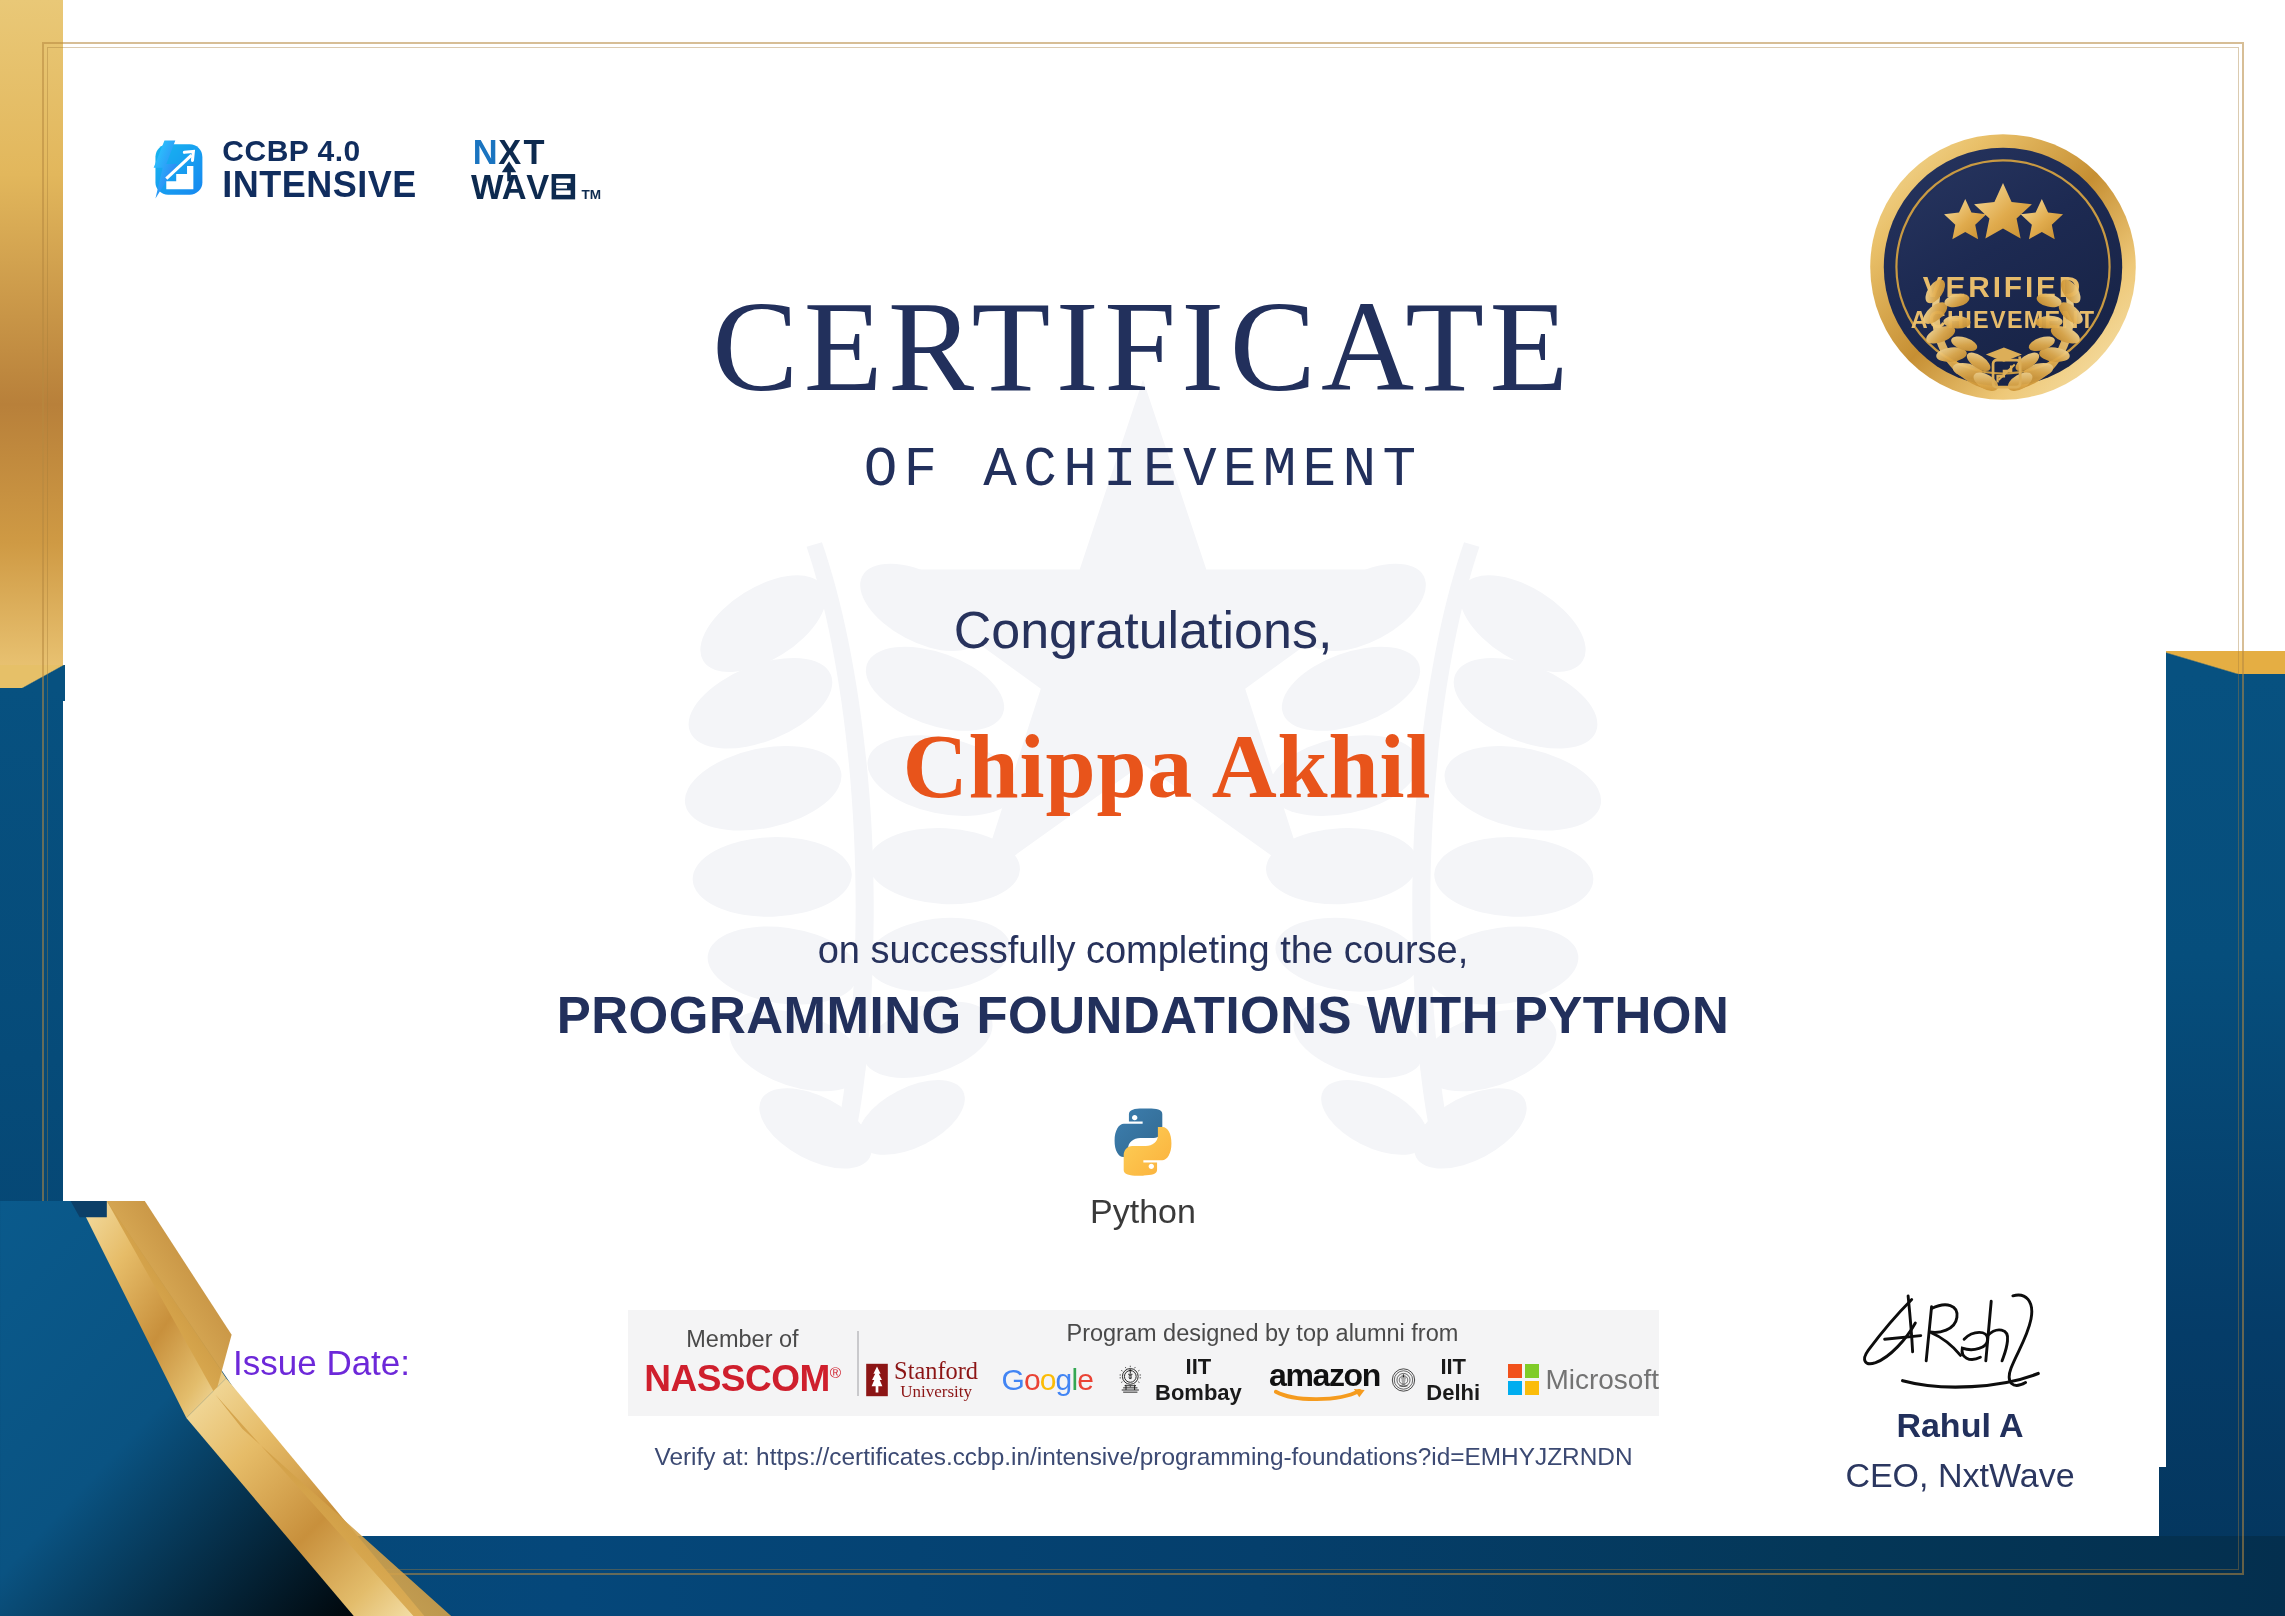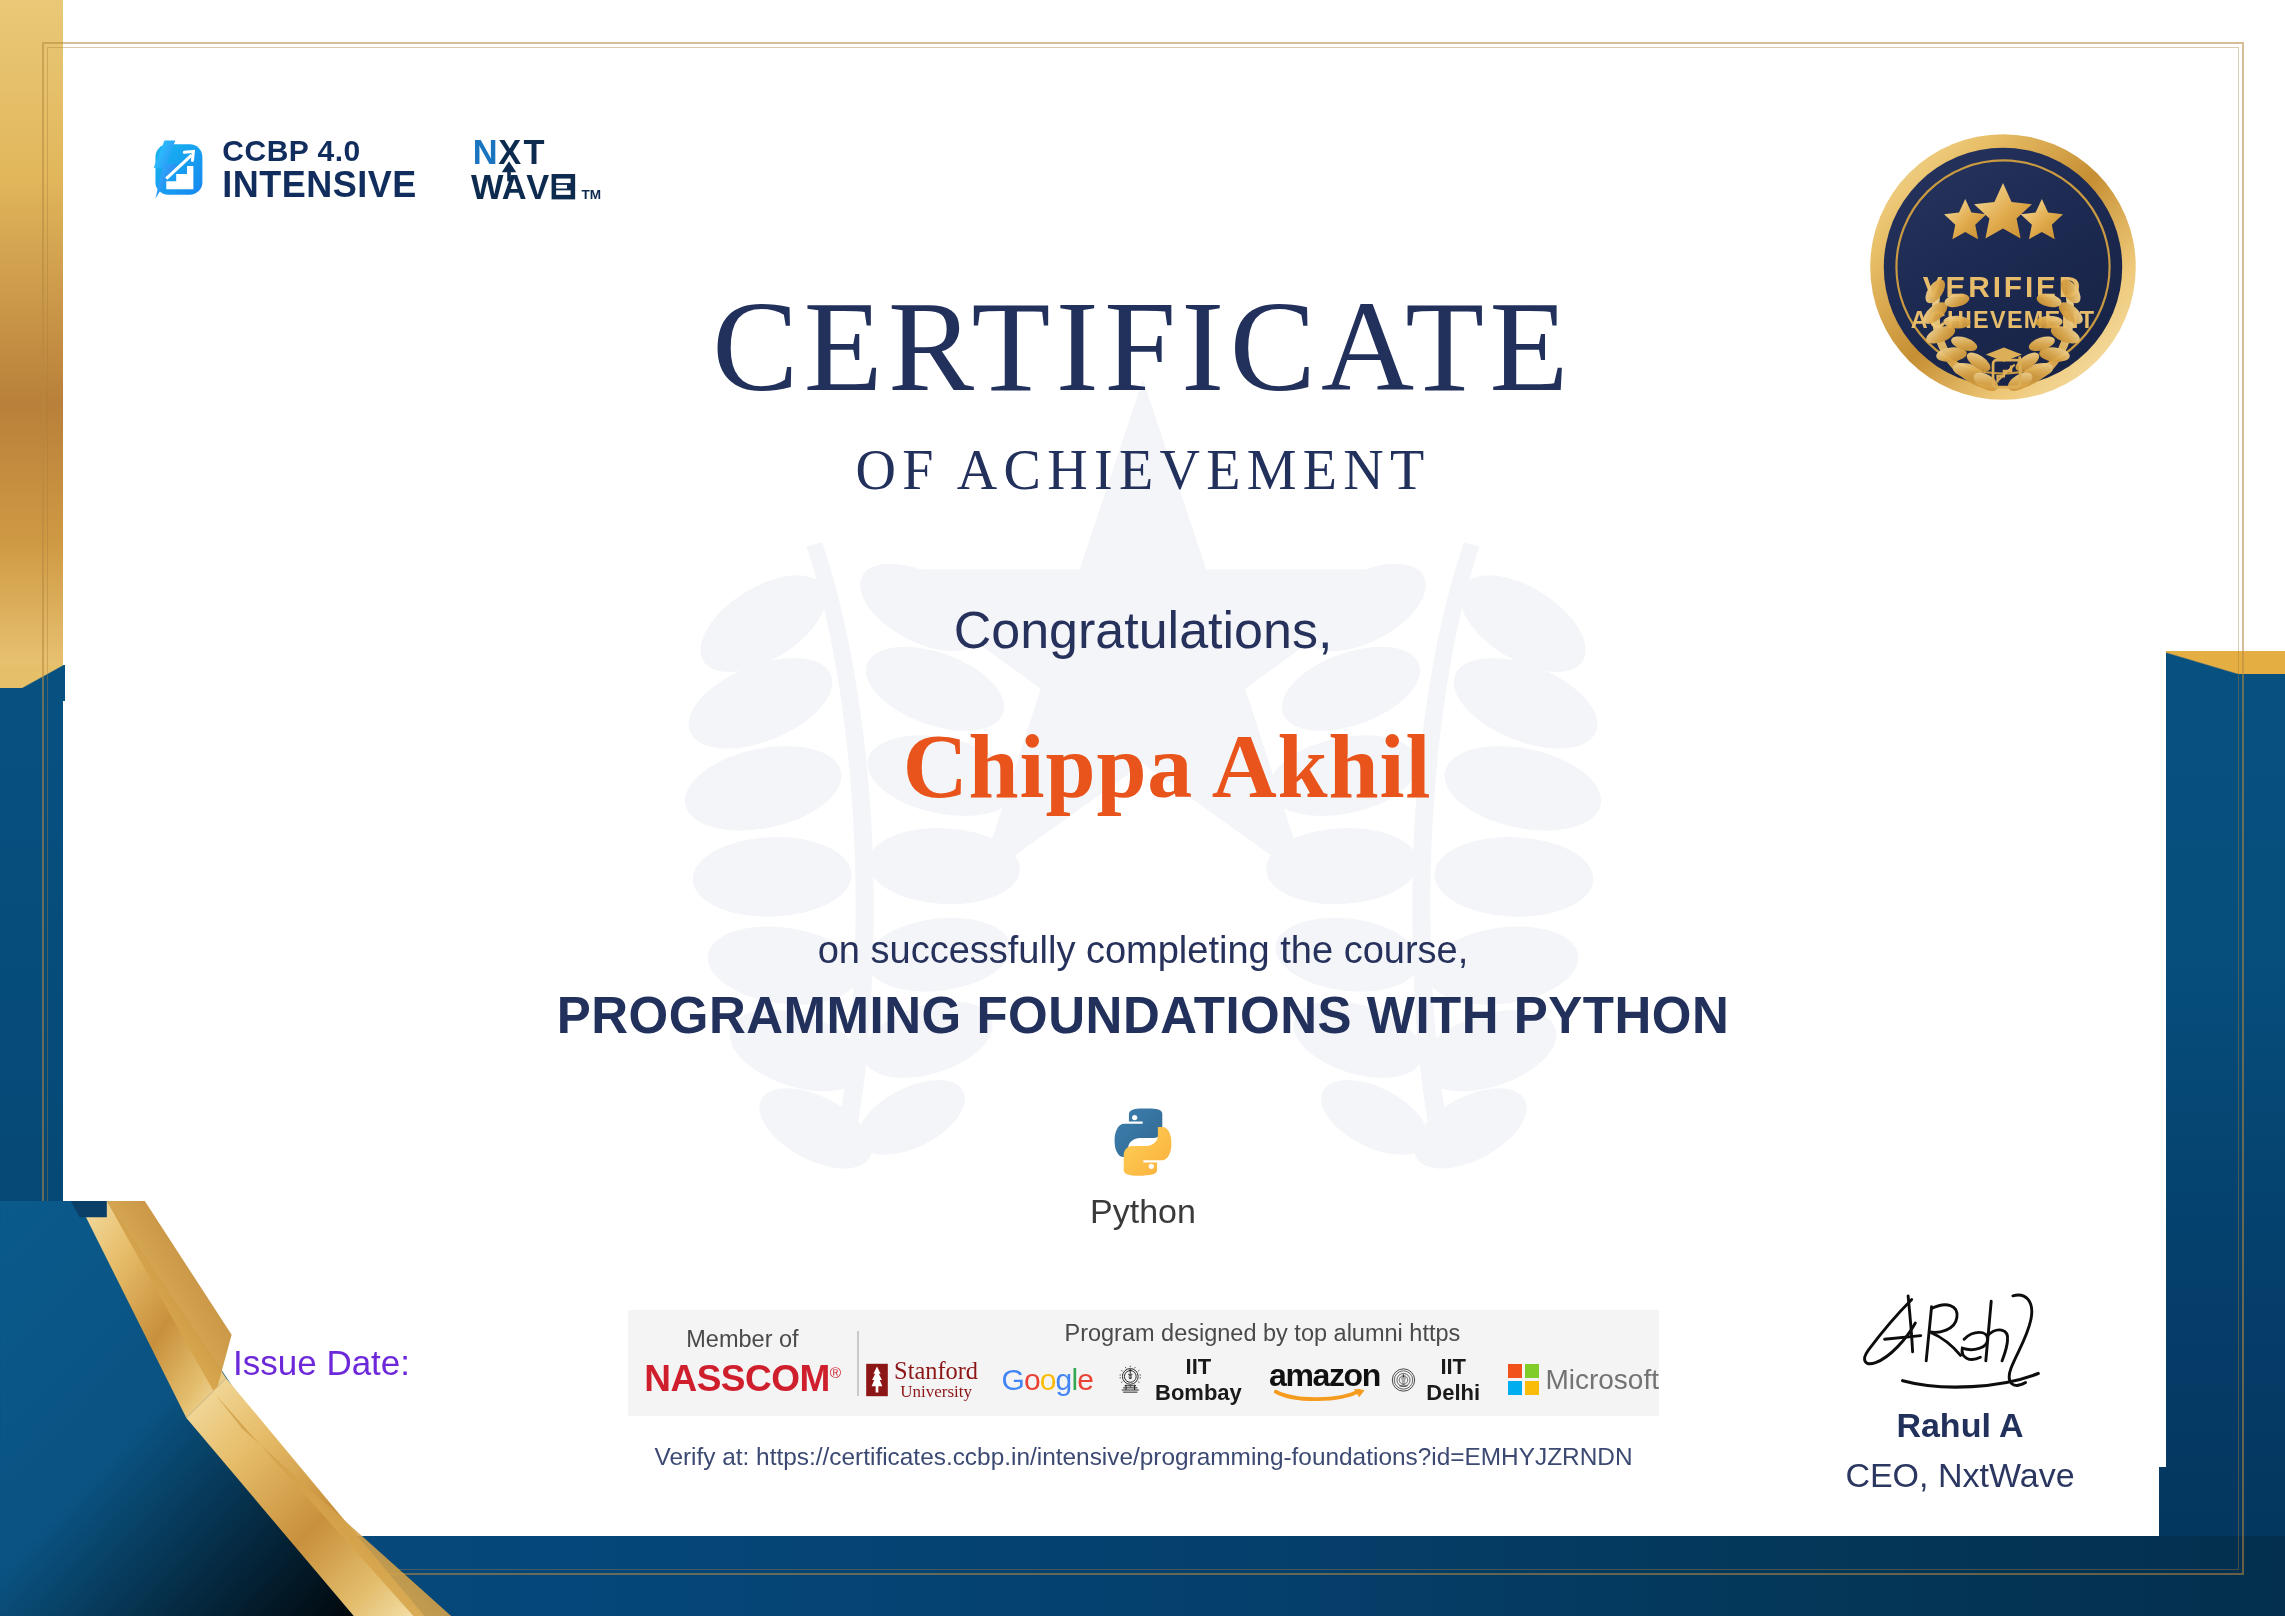--- a/index.html
+++ b/index.html
@@ -88,21 +88,21 @@
   .badge{position:absolute;right:143px;top:127px;width:280px;height:280px;}
 
   
   .title{
     position:absolute;left:0;right:0;top:282px;text-align:center;
     font-family:"Liberation Serif",serif;font-size:129px;color:#22305c;
     letter-spacing:5.4px;line-height:1;
   }
   .subtitle{
     position:absolute;left:0;right:0;top:438px;text-align:center;
-    font-family:Liberation Serif, serif;font-size:56px;color:#22305c;
+    font-family:Liberation Mono, monospace;font-size:56px;color:#22305c;
     letter-spacing:6.3px;
   }
   .congrats{
     position:absolute;left:0;right:0;top:600px;text-align:center;
     font-size:52px;color:#27325c;font-weight:400;
   }
   .recipient{
     position:absolute;left:0;right:0;top:715px;text-align:center;
     font-family:"Liberation Serif",serif;font-weight:bold;
     font-size:90px;color:#e8541b;letter-spacing:0.9px;padding-left:48px;
@@ -444,21 +444,21 @@
     <div class="issue-l">Issue Date:</div>
   </div>
 
   <div class="partners">
     <div class="p-left">
       <div class="p-left-t">Member of</div>
       <div class="nasscom"><span>NASSCOM</span><sup>®</sup></div>
     </div>
     <div class="p-sep"></div>
     <div class="p-right">
-      <div class="p-right-t">Program designed by top alumni https</div>
+      <div class="p-right-t">Program designed by top alumni from</div>
       <div class="p-logos">
 
         <div class="p-logo">
           <svg width="22" height="36" viewBox="0 0 24 40">
             <rect x="0" y="2" width="24" height="36" fill="#8c1515"></rect>
             <path d="M12 5 L16 13 L14 13 L17.5 20 L15 20 L18 27 L13.5 27 L13.5 34 L10.5 34 L10.5 27 L6 27 L9 20 L6.5 20 L10 13 L8 13 Z" fill="#ffffff"></path>
           </svg>
           <div class="stanford-txt">
             <div class="stanford-1">Stanford</div>
             <div class="stanford-2">University</div>

